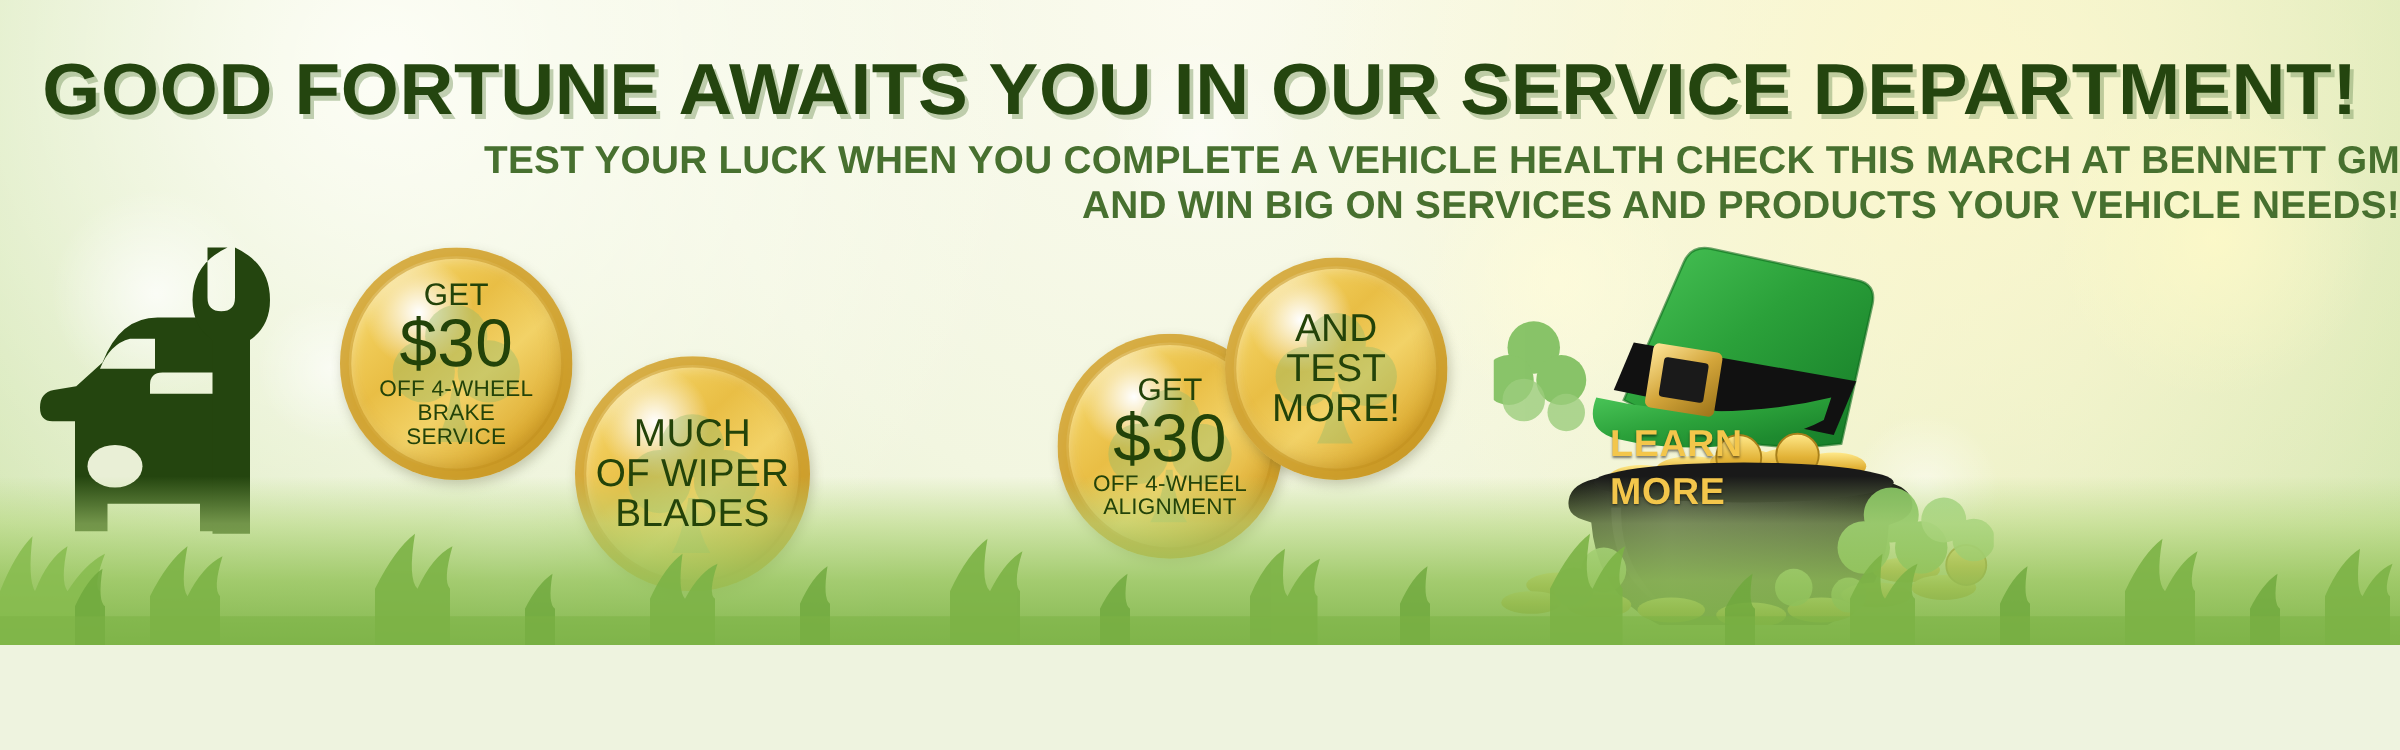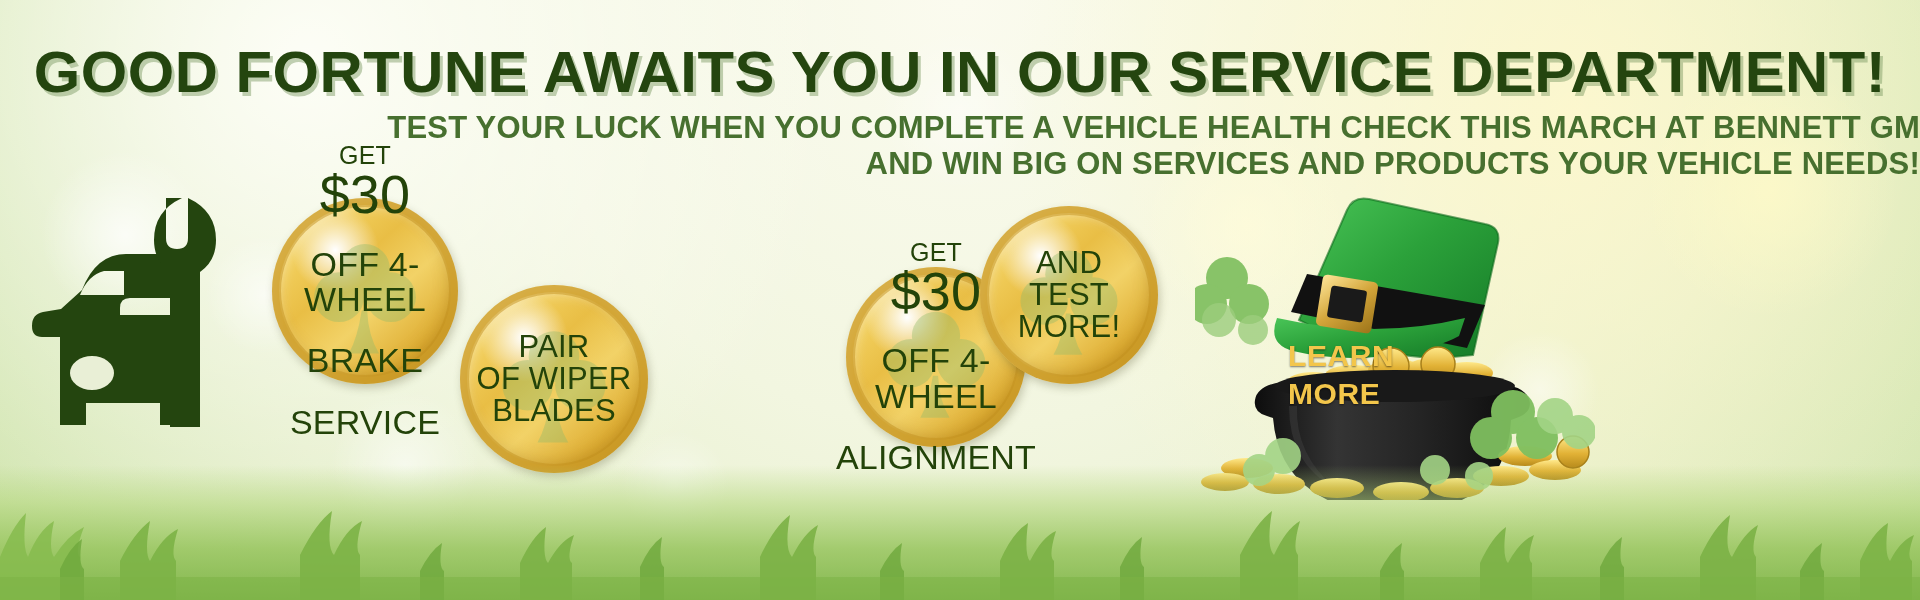--- a/index.html
+++ b/index.html
@@ -4,21 +4,21 @@
 <style>
   * { margin:0; padding:0; box-sizing:border-box; }
   html,body { width:1920px; height:600px; overflow:hidden; }
   body {
     font-family:"Liberation Sans", sans-serif;
     background:#eef3df;
   }
 
   #banner {
     position:relative;
-    width:1920px; height:600px;
+    width:1920px; height:516px;
     overflow:hidden;
     background:
       radial-gradient(circle at 82% 18%, rgba(255,248,205,.85) 0%, rgba(255,248,205,0) 34%),
       radial-gradient(circle at 16% 10%, rgba(255,255,250,.9) 0%, rgba(255,255,250,0) 32%),
       radial-gradient(circle at 50% 0%, #fbfbef 0%, #f2f6e0 38%, #e4eec9 70%, #cfe4ad 100%);
   }
 
   
   .bokeh { position:absolute; border-radius:50%; pointer-events:none; }
   .b1 { left:40px;  top:150px;  width:170px; height:170px; background:radial-gradient(circle,rgba(255,255,255,.75),rgba(255,255,255,0) 70%); }
@@ -90,21 +90,21 @@
     position:relative; z-index:3;
     text-align:center;
     color:#234309;
     font-weight:normal;
     line-height:1.04;
     letter-spacing:.2px;
     padding:0 6px;
   }
   .ctext .sm   { display:block; font-size:25px; }
   .ctext .big  { display:block; font-size:54px; line-height:.98; }
-  .ctext .md   { display:block; font-size:34px;margin-top:26px; }
+  .ctext .md   { display:block; font-size:18px; }
   .ctext .lg   { display:block; font-size:31px; }
 
   
   #coin-brake     { left:272px;  top:198px; width:186px; height:186px; }
   #coin-wipers    { left:460px;  top:285px; width:188px; height:188px; }
   #coin-detailing { left:652px;  top:198px; width:186px; height:186px; }
   #coin-alignment { left:846px;  top:267px; width:180px; height:180px; }
   #coin-more      { left:980px; top:206px; width:178px; height:178px; }
 
   
@@ -175,21 +175,21 @@
   <div class="coin" id="coin-wipers">
     <svg class="shamrock" width="132" height="132" viewBox="0 0 120 120">
       <g fill="#8fba6a">
         <circle cx="60" cy="36" r="23"></circle>
           <circle cx="36" cy="62" r="23"></circle>
         <circle cx="84" cy="62" r="23"></circle>
           <path d="M57 74 q-4 26 -12 40 h28 q-10 -16 -11 -40 z"></path>
       </g>
     </svg>
     <div class="ctext">
-      <span class="lg">PAIR</span>
+      <span class="lg">MUCH</span>
       <span class="lg">OF WIPER</span>
       <span class="lg">BLADES</span>
     </div>
   </div>
 
 
   <div class="coin" id="coin-alignment">
     <svg class="shamrock" width="126" height="126" viewBox="0 0 120 120">
       <g fill="#8fba6a">
         <circle cx="60" cy="36" r="23"></circle>

